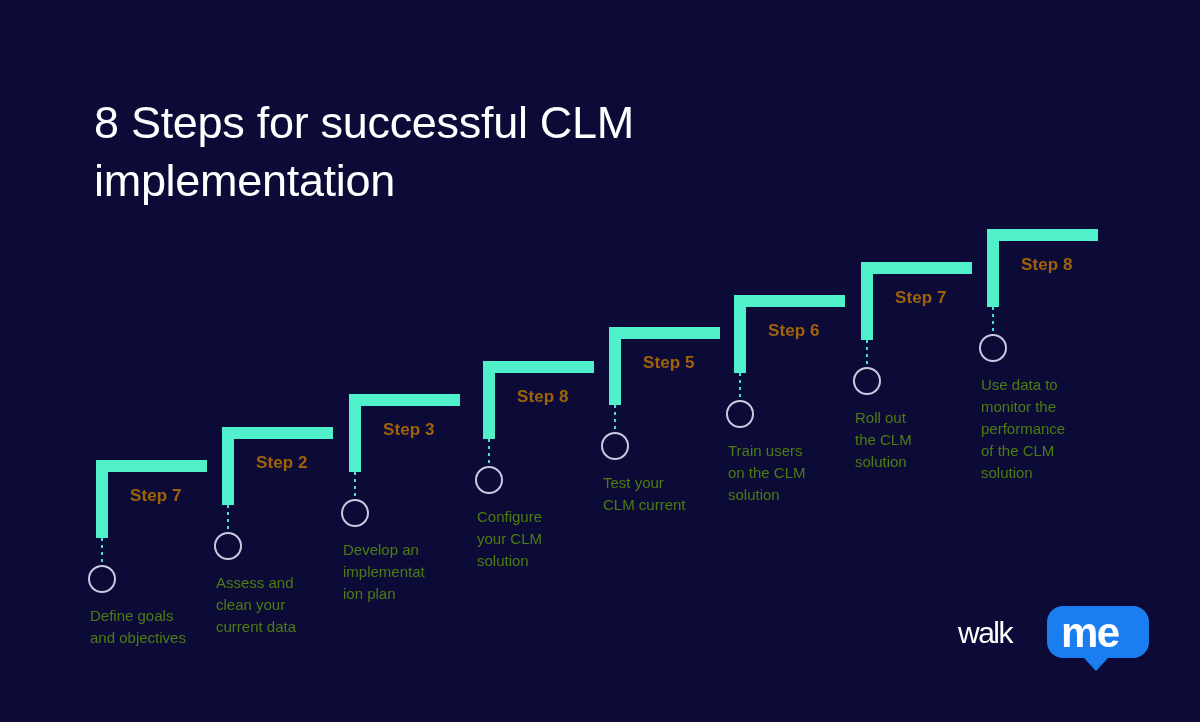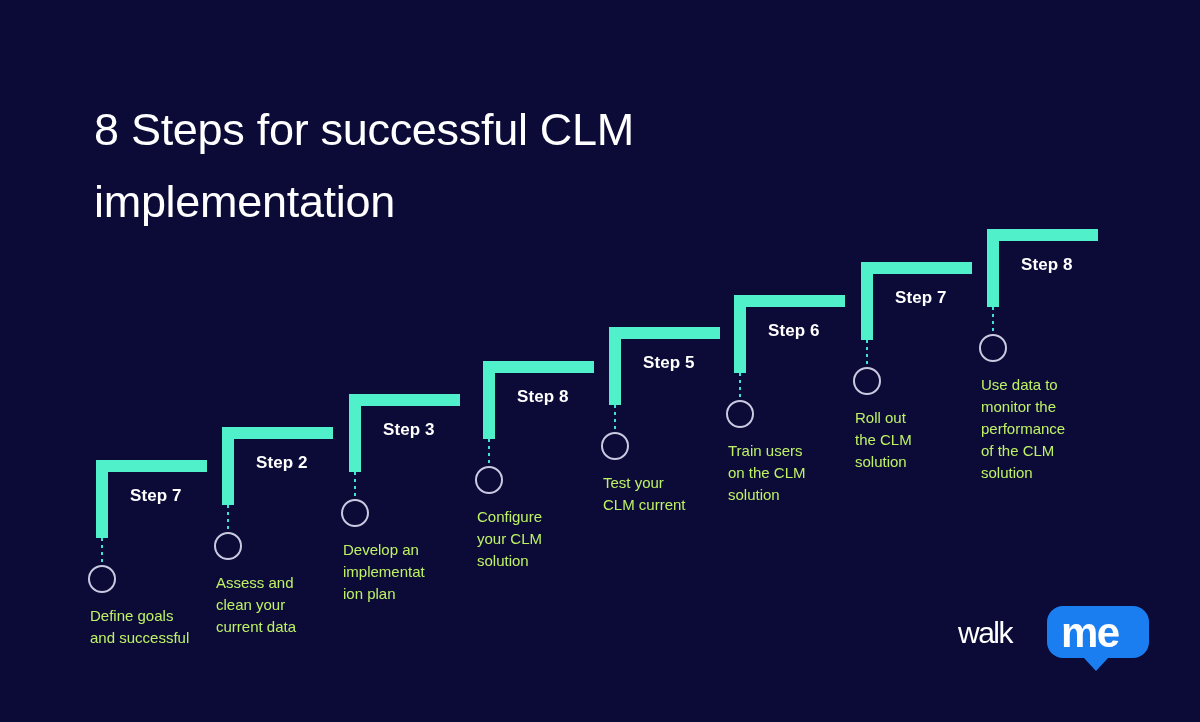--- a/index.html
+++ b/index.html
@@ -19,21 +19,21 @@
     -webkit-font-smoothing:antialiased;
   }
 
   
   #page-title {
     position:absolute;
     left:94px;
     top:94px;
     width:700px;
     font-size:45px;
-    line-height:72px;
+    line-height:58px;
     font-weight:400;
     letter-spacing:-0.3px;
     color:#ffffff;
     white-space:pre-line;
   }
 
   
   .step {
     position:absolute;
   }
@@ -61,21 +61,21 @@
     background:#4ff0ca;
   }
 
   
   .step-label {
     position:absolute;
     left:34px;
     top:26px;
     font-size:17px;
     font-weight:700;
-    color:#ffffff;
+    color:#a16207;
     letter-spacing:0.1px;
     white-space:nowrap;
   }
 
   
   .connector {
     position:absolute;
     left:5px;
     top:78px;
     width:2px;
@@ -101,21 +101,21 @@
 
   
   .step-desc {
     position:absolute;
     left:-6px;
     top:145px;
     width:120px;
     font-size:15px;
     line-height:22px;
     font-weight:500;
-    color:#bef264;
+    color:#4d7c0f;
     white-space:pre-line;
   }
 
   
   #walkme-logo {
     position:absolute;
     left:958px;
     top:606px;
     width:190px;
     height:62px;
@@ -172,21 +172,21 @@
   <div id="steps-layer">
       <div class="step" style="left: 96px; top: 460px;">
         <span class="bracket">
           <span class="bracket-v"></span>
           <span class="bracket-h"></span>
         </span>
         <span class="step-label">Step 7</span>
         <span class="connector"></span>
         <span class="node"></span>
         <span class="step-desc">Define goals
-and successful</span>
+and objectives</span>
       </div>
       <div class="step" style="left: 222px; top: 427px;">
         <span class="bracket">
           <span class="bracket-v"></span>
           <span class="bracket-h"></span>
         </span>
         <span class="step-label">Step 2</span>
         <span class="connector"></span>
         <span class="node"></span>
         <span class="step-desc">Assess and

